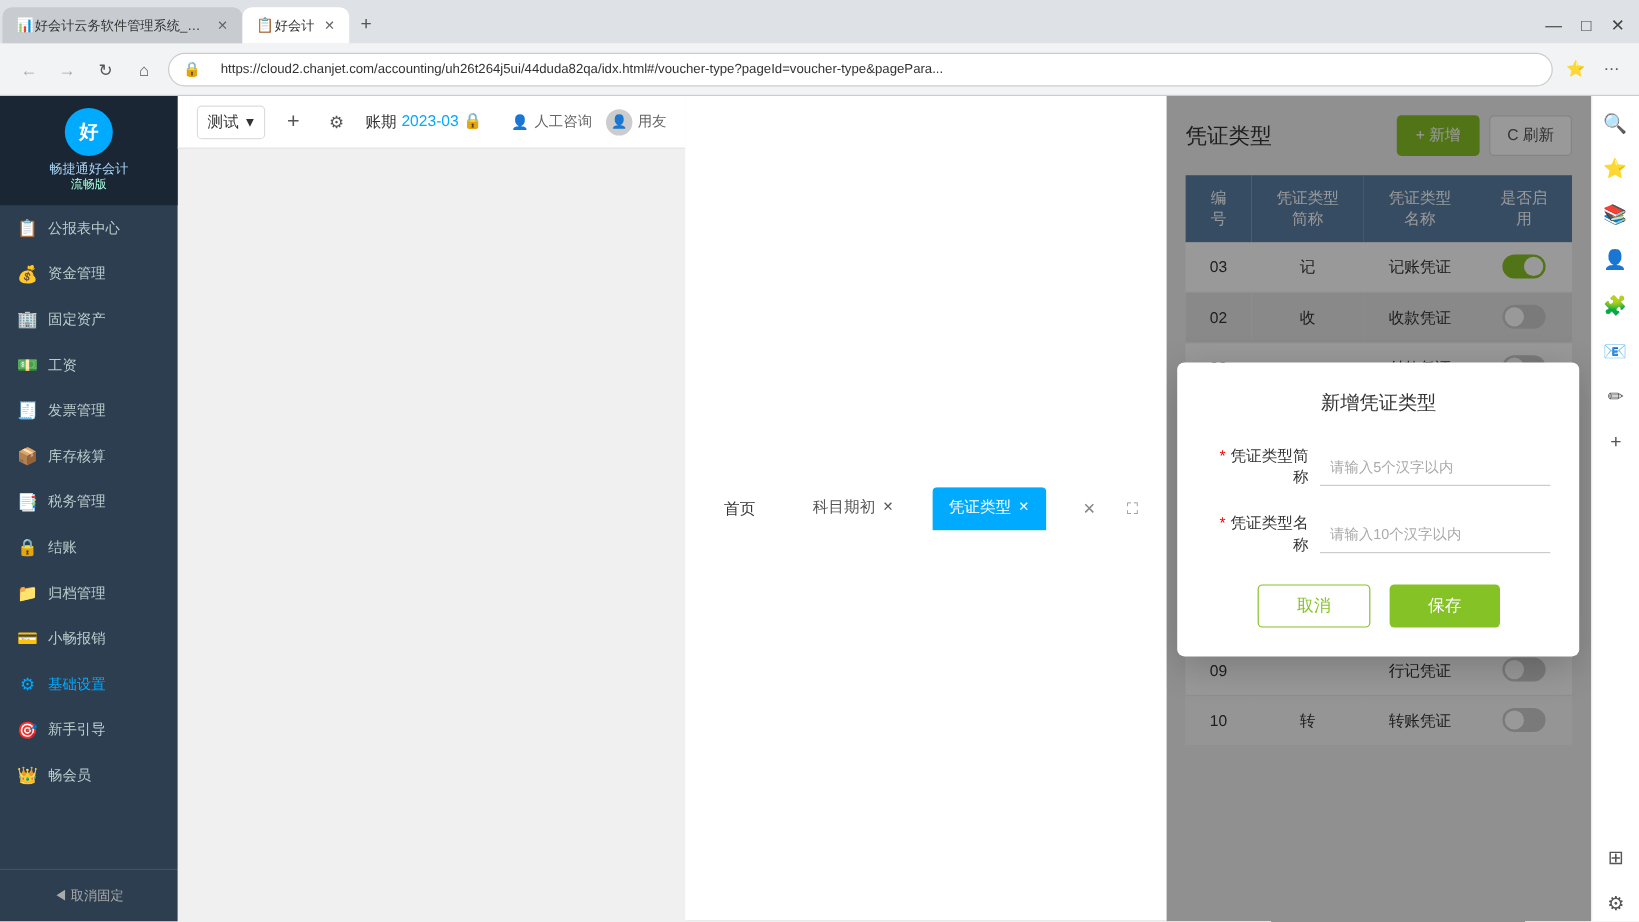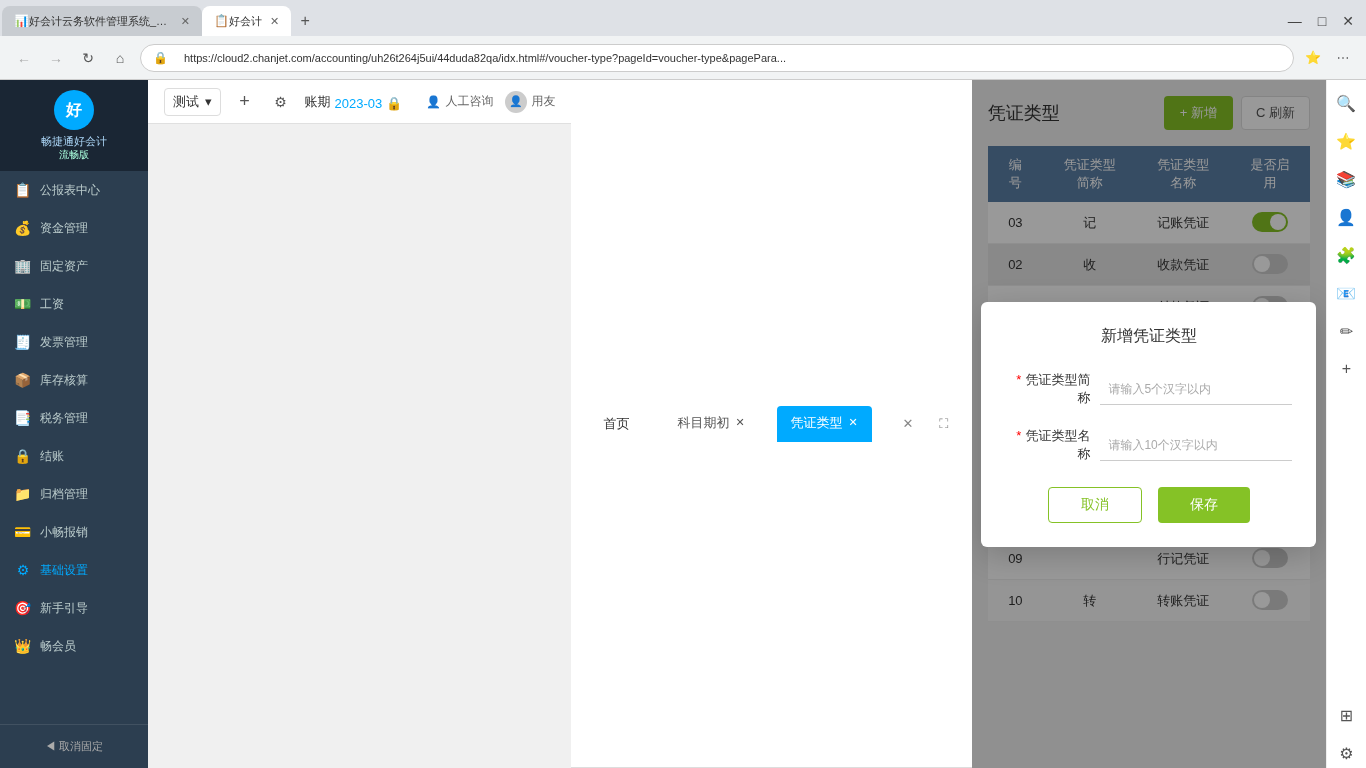--- a/index.html
+++ b/index.html
@@ -32,21 +32,21 @@
     .logo-text { font-size: 11px; color: #aad4f5; text-align: center; line-height: 1.3; }
     .sidebar-item { display: flex; align-items: center; padding: 10px 14px; cursor: pointer; color: #bcc; font-size: 12px; gap: 8px; }
     .sidebar-item.active { color: #00aaff; }
     .sidebar-item-icon { width: 18px; height: 18px; display: flex; align-items: center; justify-content: center; font-size: 14px; }
     .sidebar-bottom { margin-top: auto; padding: 8px; border-top: 1px solid rgba(255,255,255,0.1); }
     .cancel-pin { font-size: 11px; color: #aaa; text-align: center; cursor: pointer; padding: 6px; }
 
     
     .app-header { display: flex; align-items: center; height: 44px; background: #fff; border-bottom: 1px solid #e0e0e0; padding: 0 16px; gap: 12px; }
     .workspace-select { display: flex; align-items: center; gap: 6px; font-size: 13px; color: #333; cursor: pointer; padding: 4px 8px; border: 1px solid #ddd; border-radius: 4px; }
-    .period-info { display: flex; align-items: flex-end; gap: 4px; font-size: 13px; color: #333; }
+    .period-info { display: flex; align-items: flex-start; gap: 4px; font-size: 13px; color: #333; }
     .help-btn { display: flex; align-items: center; gap: 4px; font-size: 12px; color: #666; cursor: pointer; }
     .user-btn { display: flex; align-items: center; gap: 4px; font-size: 12px; color: #666; cursor: pointer; }
 
     
     .content-tabs { display: flex; align-items: center; background: #fff; border-bottom: 1px solid #ddd; padding: 0 16px; gap: 12px; }
     .content-tab { display: flex; align-items: center; padding: 10px 16px; font-size: 13px; color: #666; cursor: pointer; border-bottom: 2px solid transparent; }
     .content-tab.active { color: #fff; background: #00aaff; border-radius: 4px 4px 0 0; }
     .content-tab-close { margin-left: 6px; font-size: 11px; cursor: pointer; }
     .tab-expand-btn { width: 24px; height: 24px; display: flex; align-items: center; justify-content: center; color: #888; cursor: pointer; }
 

